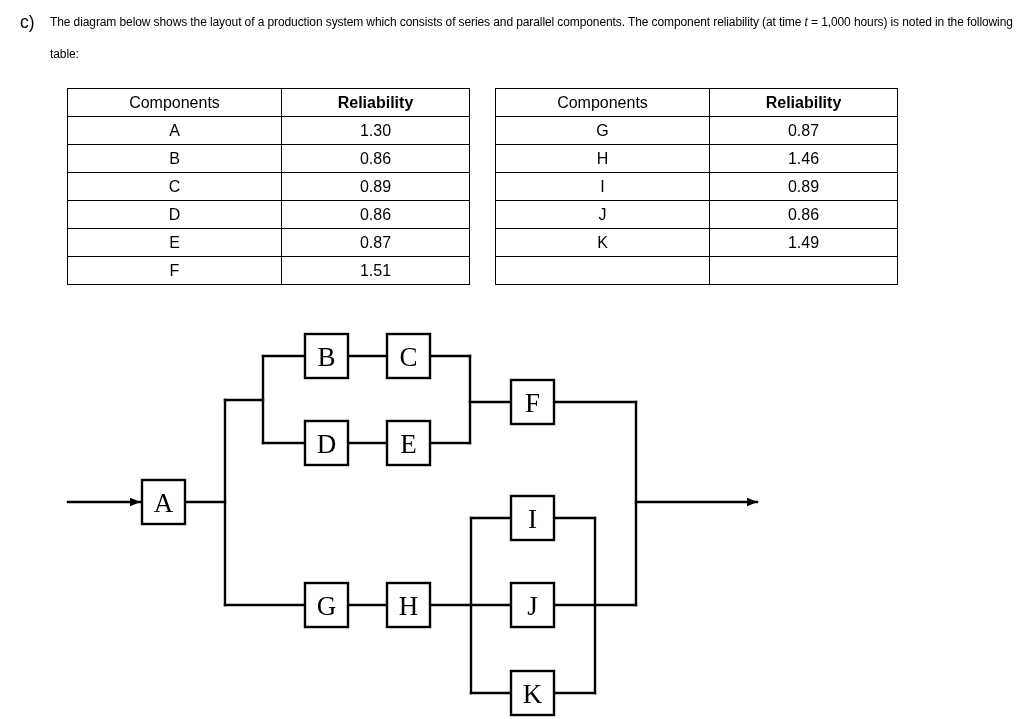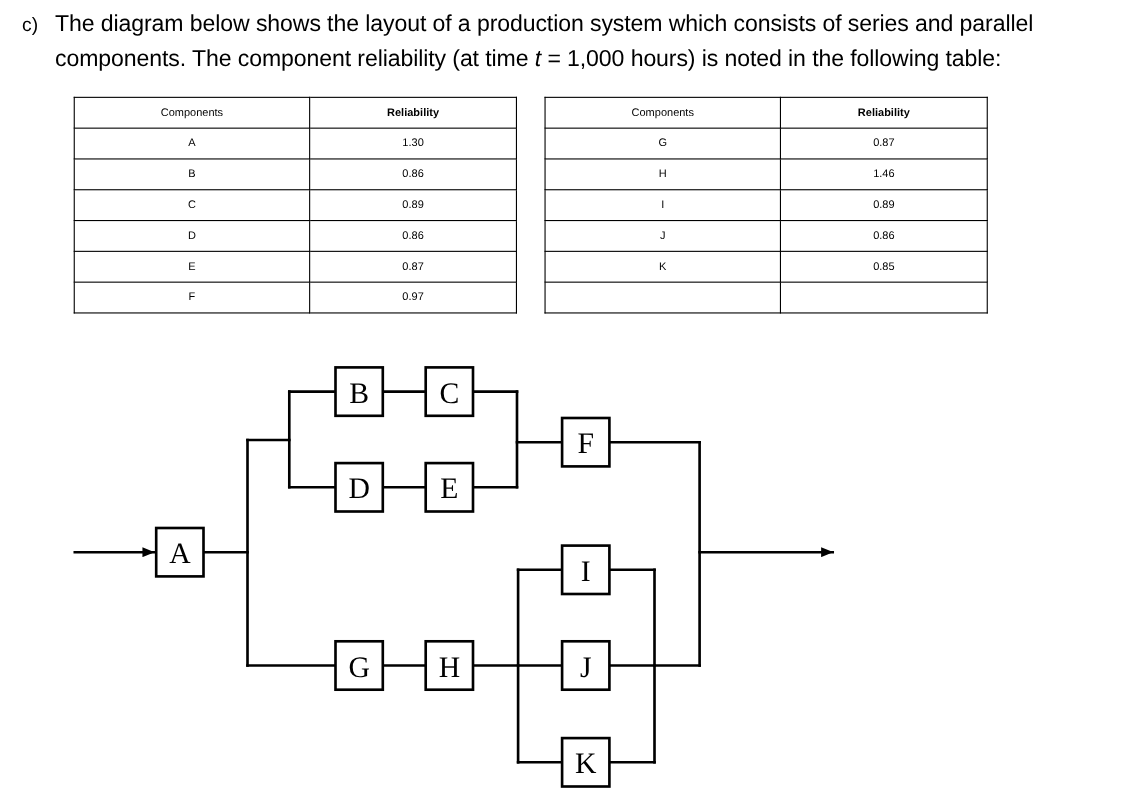--- a/index.html
+++ b/index.html
@@ -30,35 +30,35 @@
     width: 50px;
     flex: 0 0 50px;
     text-align: left;
     padding-left: 20px;
     box-sizing: border-box;
     font-size: 17.5px;
     line-height: 32px;
   }
   .qtext {
     flex: 1 1 auto;
-    font-size: 21px;
+    font-size: 12px;
     line-height: 32px;
     padding-right: 8px;
     letter-spacing: -0.1px;
   }
   .qtext .ital {
     font-style: italic;
   }
 
   
   .tbl {
     position: absolute;
     border-collapse: collapse;
     table-layout: fixed;
-    font-size: 10px;
+    font-size: 16px;
   }
   .tbl td, .tbl th {
     border: 1px solid #000000;
     height: 27px;
     text-align: center;
     vertical-align: middle;
     font-weight: normal;
     padding: 0;
     line-height: 26px;
   }
@@ -113,21 +113,21 @@
     <tr>
       <td>D</td>
       <td>0.86</td>
     </tr>
     <tr>
       <td>E</td>
       <td>0.87</td>
     </tr>
     <tr>
       <td>F</td>
-      <td>0.97</td>
+      <td>1.51</td>
     </tr>
   </tbody>
 </table>
 
 <table class="tbl" id="table-right">
   <thead>
     <tr>
       <th class="c-comp">Components</th>
       <th class="c-rel">Reliability</th>
     </tr>
@@ -144,21 +144,21 @@
     <tr>
       <td>I</td>
       <td>0.89</td>
     </tr>
     <tr>
       <td>J</td>
       <td>0.86</td>
     </tr>
     <tr>
       <td>K</td>
-      <td>0.85</td>
+      <td>1.49</td>
     </tr>
     <tr>
       <td></td>
       <td></td>
     </tr>
   </tbody>
 </table>
 
 <div id="diagram">
 <svg width="1024" height="401" viewBox="0 0 1024 401" xmlns="http://www.w3.org/2000/svg">

